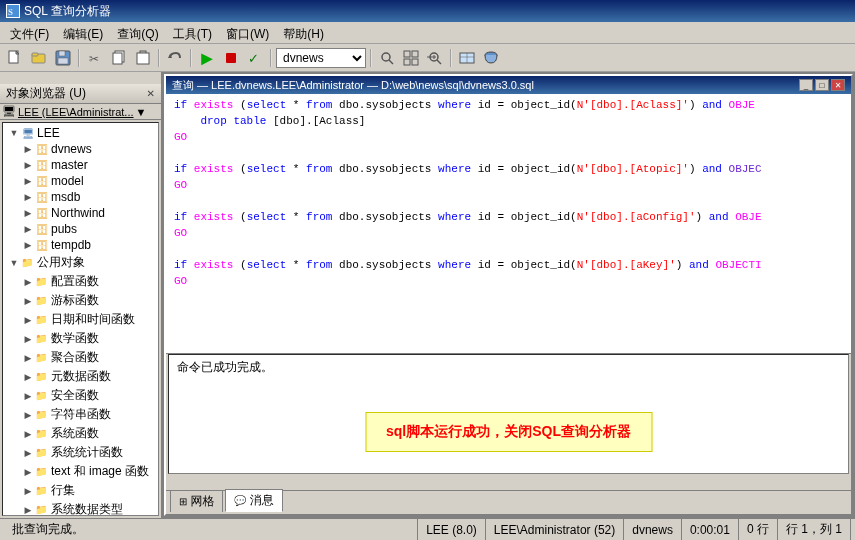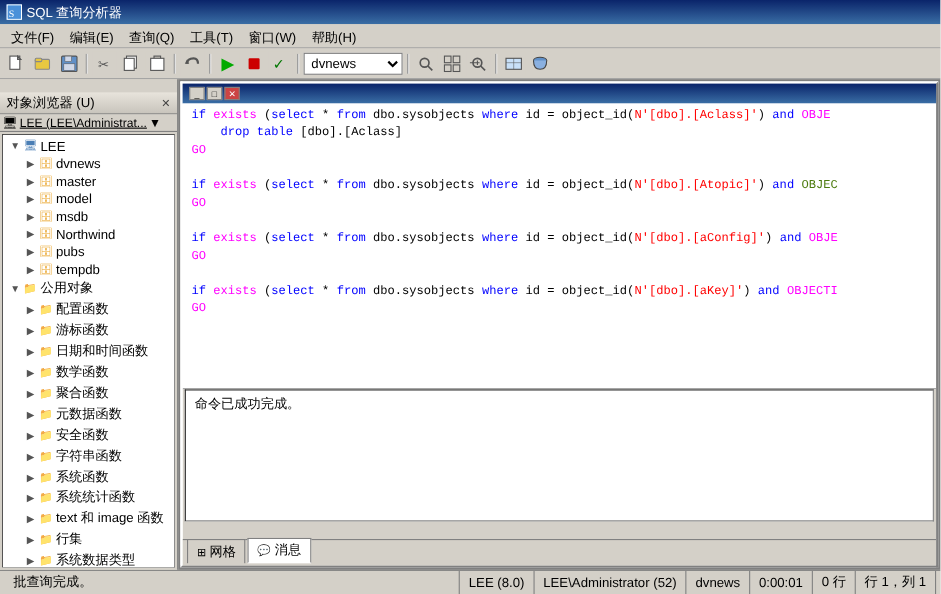--- a/index.html
+++ b/index.html
@@ -576,39 +576,40 @@
         <span class="tree-icon">📁</span>
         <span>系统数据类型</span>
       </div>
     </div>
   </div>
 
   <div class="content-area">
     <div class="query-window">
 
       <div class="query-title-bar">
+        <span style="font-size:11px;">查询 — LEE.dvnews.LEE\Administrator — D:\web\news\sql\dvnews3.0.sql</span>
         <div class="window-controls">
           <div class="win-btn">_</div>
           <div class="win-btn">□</div>
           <div class="win-btn" style="background:#cc4444; color:white;">✕</div>
         </div>
       </div>
 
       <div class="sql-editor">
         <div class="sql-code-area">
 
           <div class="sql-line"><span class="kw-blue">if</span> <span class="kw-pink">exists</span> (<span class="kw-blue">select</span> * <span class="kw-blue">from</span> dbo.sysobjects <span class="kw-blue">where</span> id = object_id(<span class="kw-red">N'[dbo].[Aclass]'</span>) <span class="kw-blue">and</span> <span style="color:#ff00ff;">OBJE</span></div>
 
           <div class="sql-line">    <span class="kw-blue">drop table</span> [dbo].[Aclass]</div>
 
           <div class="sql-line"><span class="kw-pink">GO</span></div>
 
           <div class="sql-line"></div>
 
-          <div class="sql-line"><span class="kw-blue">if</span> <span class="kw-pink">exists</span> (<span class="kw-blue">select</span> * <span class="kw-blue">from</span> dbo.sysobjects <span class="kw-blue">where</span> id = object_id(<span class="kw-red">N'[dbo].[Atopic]'</span>) <span class="kw-blue">and</span> <span style="color:#4d7c0f;">OBJEC</span></div>
+          <div class="sql-line"><span class="kw-blue">if</span> <span class="kw-pink">exists</span> (<span class="kw-blue">select</span> * <span class="kw-blue">from</span> dbo.sysobjects <span class="kw-blue">where</span> id = object_id(<span class="kw-red">N'[dbo].[Atopic]'</span>) <span class="kw-blue">and</span> <span style="color:#6d28d9;">OBJEC</span></div>
 
 
           <div class="sql-line"><span class="kw-pink">GO</span></div>
 
           <div class="sql-line"></div>
 
           <div class="sql-line"><span class="kw-blue">if</span> <span class="kw-pink">exists</span> (<span class="kw-blue">select</span> * <span class="kw-blue">from</span> dbo.sysobjects <span class="kw-blue">where</span> id = object_id(<span class="kw-red">N'[dbo].[aConfig]'</span>) <span class="kw-blue">and</span> <span style="color:#ff00ff;">OBJE</span></div>
 
 
           <div class="sql-line"><span class="kw-pink">GO</span></div>
@@ -617,20 +618,21 @@
 
           <div class="sql-line"><span class="kw-blue">if</span> <span class="kw-pink">exists</span> (<span class="kw-blue">select</span> * <span class="kw-blue">from</span> dbo.sysobjects <span class="kw-blue">where</span> id = object_id(<span class="kw-red">N'[dbo].[aKey]'</span>) <span class="kw-blue">and</span> <span style="color:#ff00ff;">OBJECTI</span></div>
 
 
           <div class="sql-line"><span class="kw-pink">GO</span></div>
         </div>
 
         <div class="results-area">
           <div class="results-content">
             <div class="complete-text">命令已成功完成。</div>
+            <div class="success-message">sql脚本运行成功，关闭SQL查询分析器</div>
           </div>
 
           <div class="results-tabs">
             <div class="results-tab">
               <span class="tab-icon">⊞</span>
               <span>网格</span>
             </div>
             <div class="results-tab active">
               <span class="tab-icon">💬</span>
               <span>消息</span>

